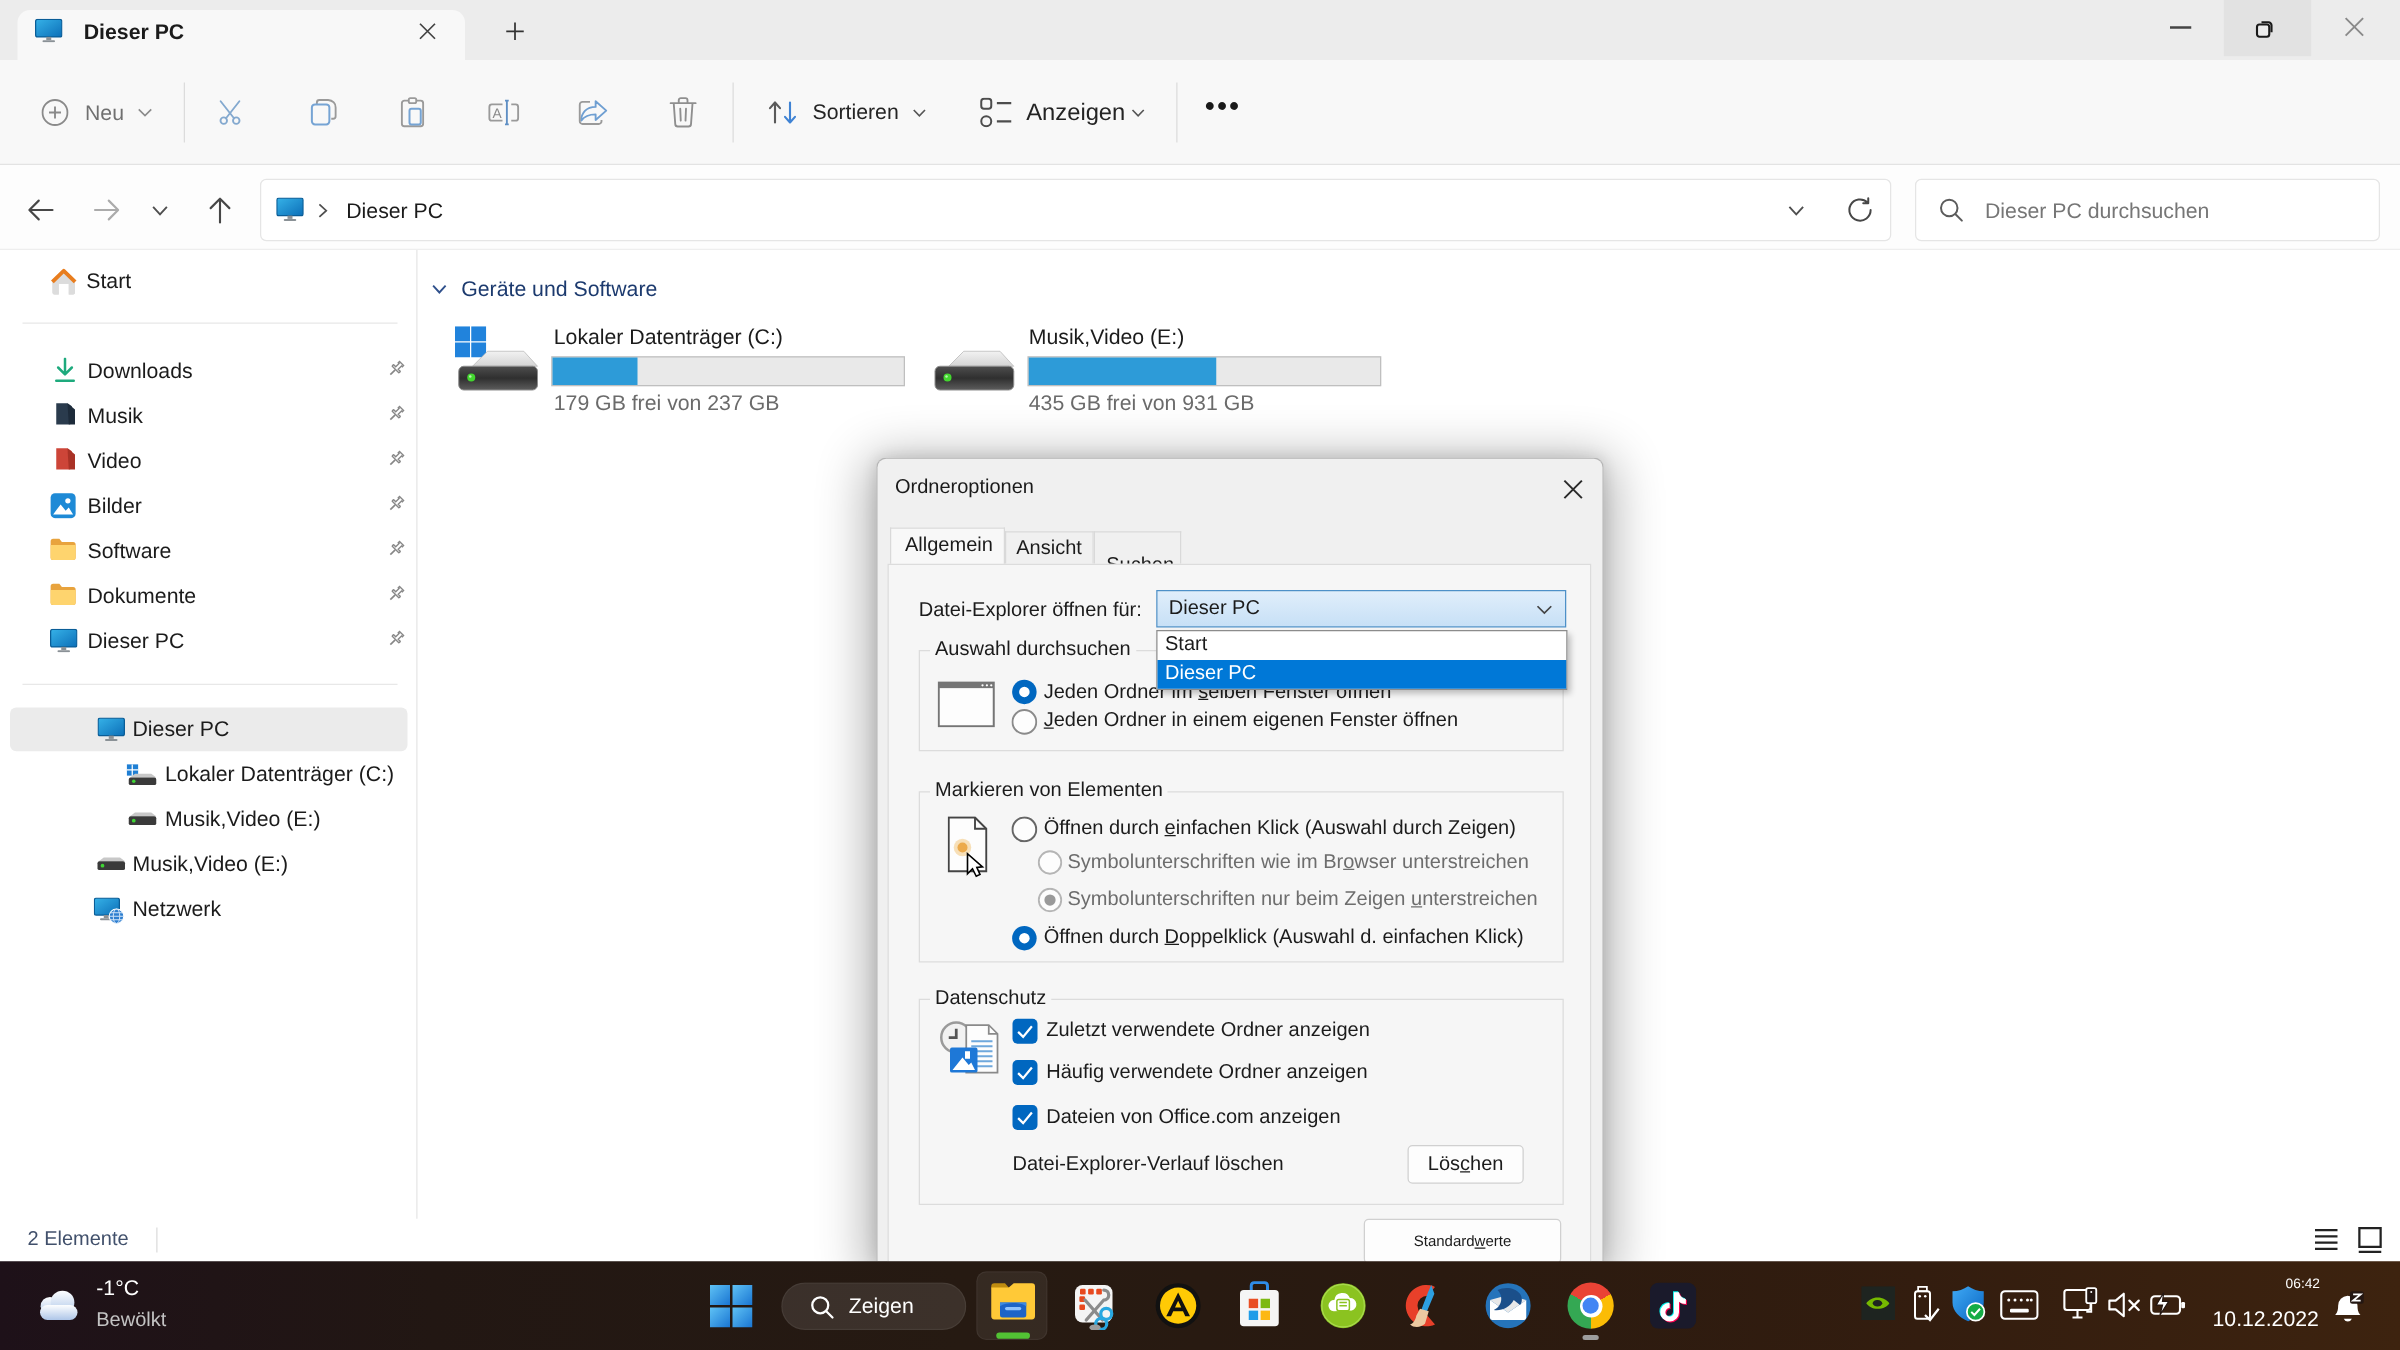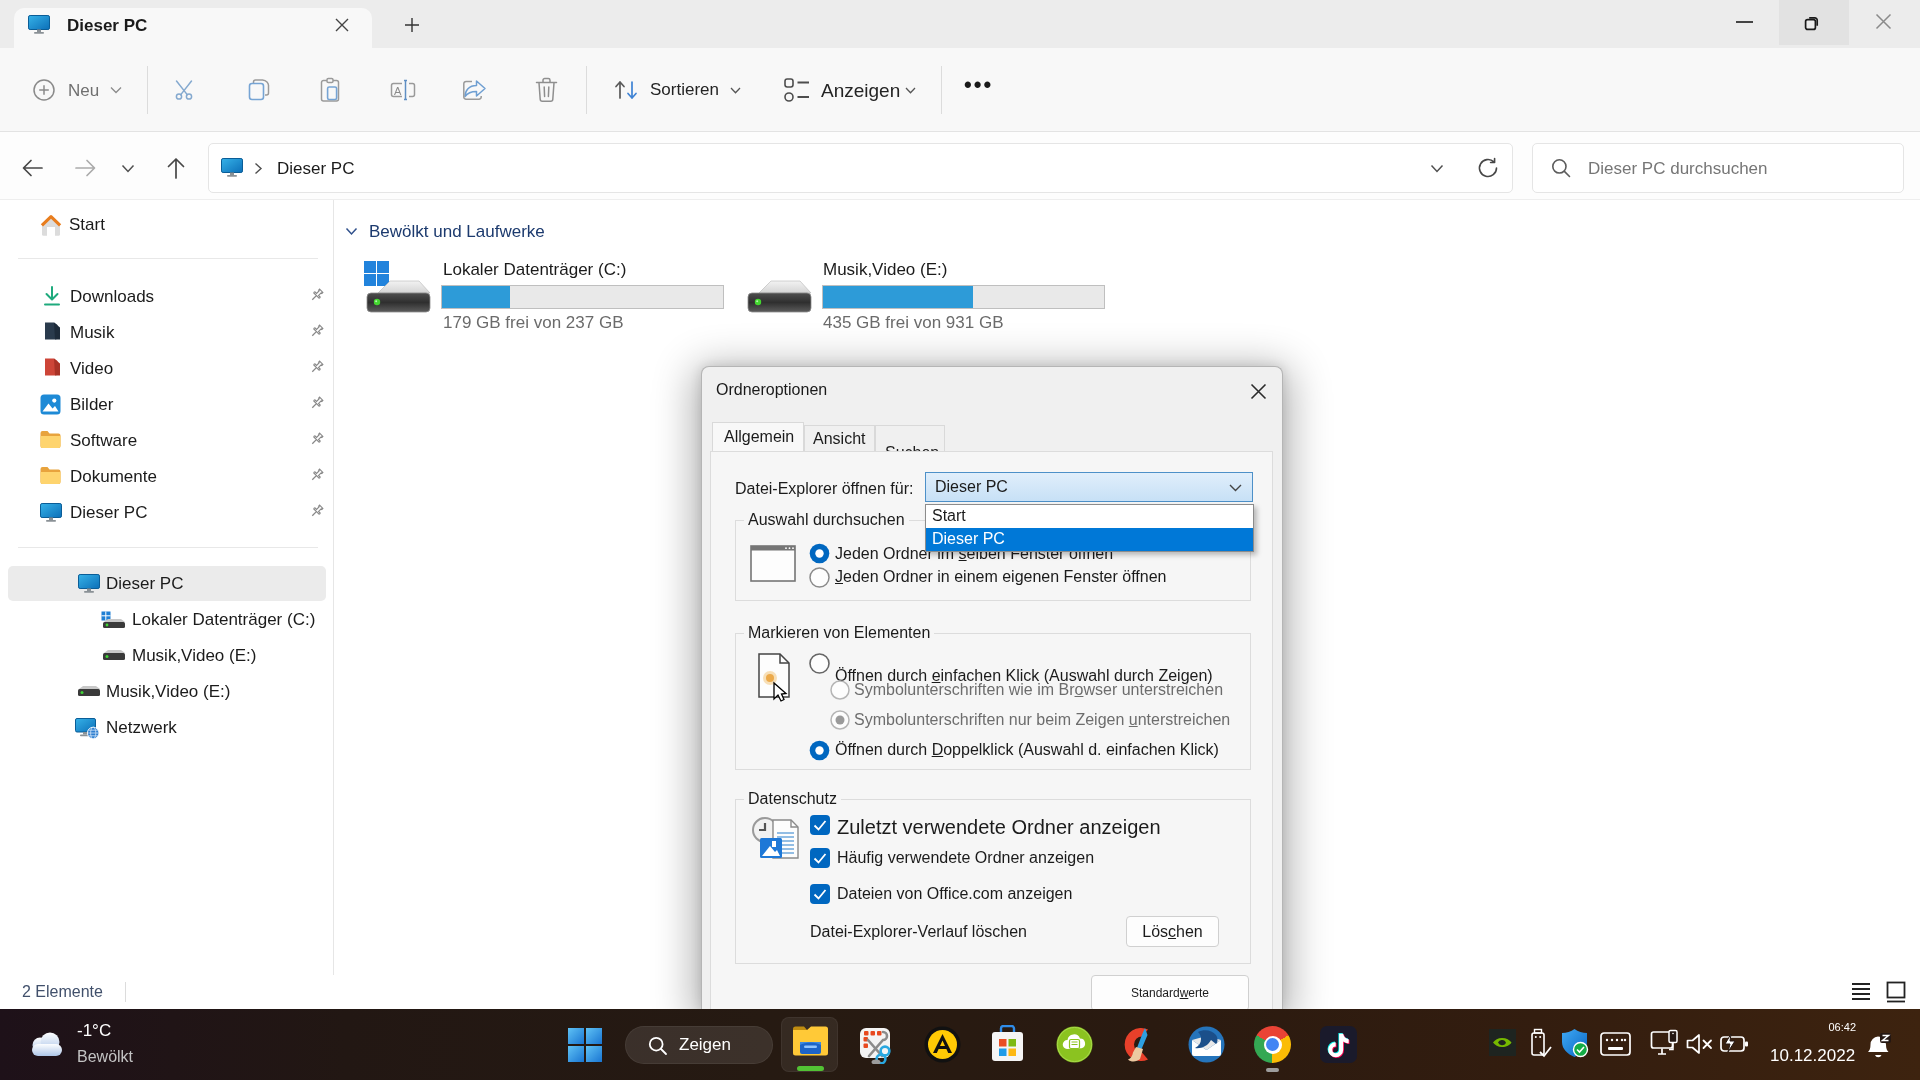--- a/index.html
+++ b/index.html
@@ -403,21 +403,21 @@
   <div class="txt" style="left:106px;top:518px;font-size:17px;">Netzwerk</div>
 </div>
 
 <div class="abs" id="main" style="left:335px;top:200px;width:1585px;height:809px;background:#ffffff;">
 
   <div class="abs" style="left:10px;top:27px;width:13px;height:9px;">
     <svg width="13" height="9" viewBox="0 0 13 9">
         <path d="M1.5 1.5 L6.5 7 L11.5 1.5" fill="none" stroke="#30518c" stroke-width="1.5"></path>
       </svg>
   </div>
-  <div class="txt" style="left:34px;top:22px;font-size:17px;color:#1c3a6e;">Bewölkt und Laufwerke</div>
+  <div class="txt" style="left:34px;top:22px;font-size:17px;color:#1c3a6e;">Geräte und Software</div>
 
   <div class="abs" style="left:29px;top:61px;width:25px;height:25px;">
     <svg width="25" height="25" viewBox="0 0 25 25">
       <rect x="0" y="0" width="12" height="12" fill="#2183dc"></rect>
       <rect x="13" y="0" width="12" height="12" fill="#2183dc"></rect>
       <rect x="0" y="13" width="12" height="12" fill="#2183dc"></rect>
       <rect x="13" y="13" width="12" height="12" fill="#2183dc"></rect>
     </svg>
   </div>
   <div class="abs" style="left:31px;top:80px;width:65px;height:33px;">
@@ -533,21 +533,21 @@
       <circle cx="12" cy="25" r="4" fill="#e89c2f" opacity="0.8"></circle>
       <path d="M16 30 L16 46 L20 42 L23 48 L26 46.5 L23.5 41 L28 40.5 z" fill="#fff" stroke="#000" stroke-width="1.3"></path>
     </svg>
   </div>
 
   <div class="abs" style="left:107px;top:286px;width:21px;height:21px;">
     <svg width="21" height="21" viewBox="0 0 21 21">
         <circle cx="10.5" cy="10.5" r="9.5" fill="#fdfdfd" stroke="#666" stroke-width="1.6"></circle>
       </svg>
   </div>
-  <div class="txt" style="left:133px;top:287px;font-size:16px;margin-top:13px;">Öffnen durch <span style="text-decoration:underline">e</span>infachen Klick (Auswahl durch Zeigen)</div>
+  <div class="txt" style="left:133px;top:287px;font-size:16px;">Öffnen durch <span style="text-decoration:underline">e</span>infachen Klick (Auswahl durch Zeigen)</div>
 
   <div class="abs" style="left:128px;top:313px;width:20px;height:20px;">
     <svg width="20" height="20" viewBox="0 0 20 20">
         <circle cx="10" cy="10" r="9" fill="#fdfdfd" stroke="#b5b5b5" stroke-width="1.5"></circle>
       </svg>
   </div>
   <div class="txt" style="left:152px;top:314px;font-size:16px;color:#6d6d6d;">Symbolunterschriften wie im Br<span style="text-decoration:underline">o</span>wser unterstreichen</div>
 
   <div class="abs" style="left:128px;top:343px;width:20px;height:20px;">
     <svg width="20" height="20" viewBox="0 0 20 20">
@@ -579,21 +579,21 @@
       <path d="M11 40 L19 30 L24 36 L26 34 L29 40z" fill="#fff"></path>
       <rect x="21" y="25" width="4" height="6" fill="#fff"></rect>
     </svg>
   </div>
 
   <div class="abs" style="left:108px;top:448px;width:20px;height:20px;background:#0067c0;border-radius:4px;">
     <svg width="20" height="20" viewBox="0 0 20 20">
         <path d="M4.5 10.5 L8.5 14.5 L15.5 6" fill="none" stroke="#fff" stroke-width="1.8"></path>
       </svg>
   </div>
-  <div class="txt" style="left:135px;top:449px;font-size:20px;">Zuletzt verwendete Ordner anzeigen</div>
+  <div class="txt" style="left:135px;top:449px;font-size:16px;">Zuletzt verwendete Ordner anzeigen</div>
   <div class="abs" style="left:108px;top:481px;width:20px;height:20px;background:#0067c0;border-radius:4px;">
     <svg width="20" height="20" viewBox="0 0 20 20">
         <path d="M4.5 10.5 L8.5 14.5 L15.5 6" fill="none" stroke="#fff" stroke-width="1.8"></path>
       </svg>
   </div>
   <div class="txt" style="left:135px;top:482px;font-size:16px;">Häufig verwendete Ordner anzeigen</div>
   <div class="abs" style="left:108px;top:517px;width:20px;height:20px;background:#0067c0;border-radius:4px;">
     <svg width="20" height="20" viewBox="0 0 20 20">
         <path d="M4.5 10.5 L8.5 14.5 L15.5 6" fill="none" stroke="#fff" stroke-width="1.8"></path>
       </svg>

